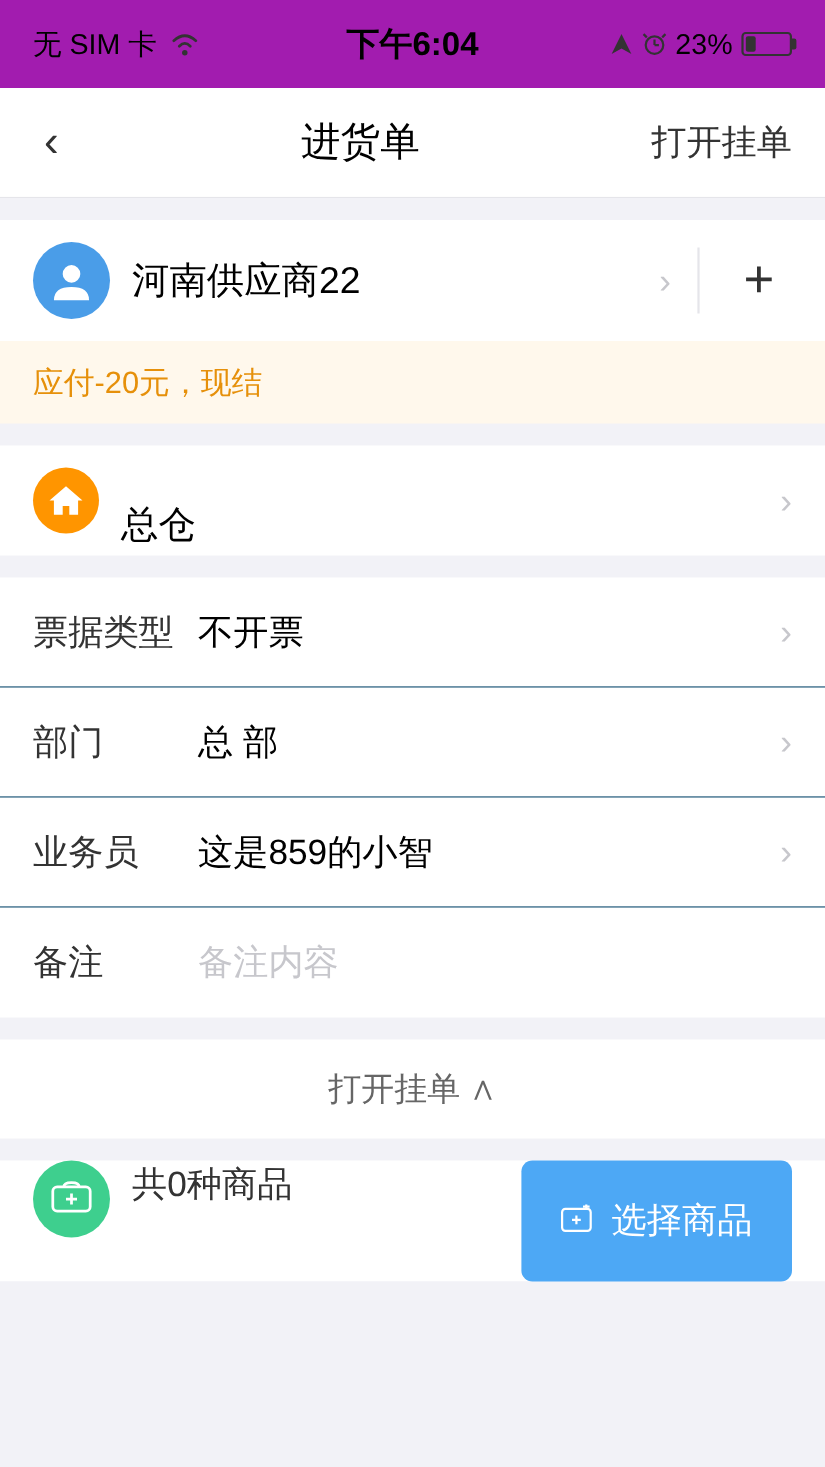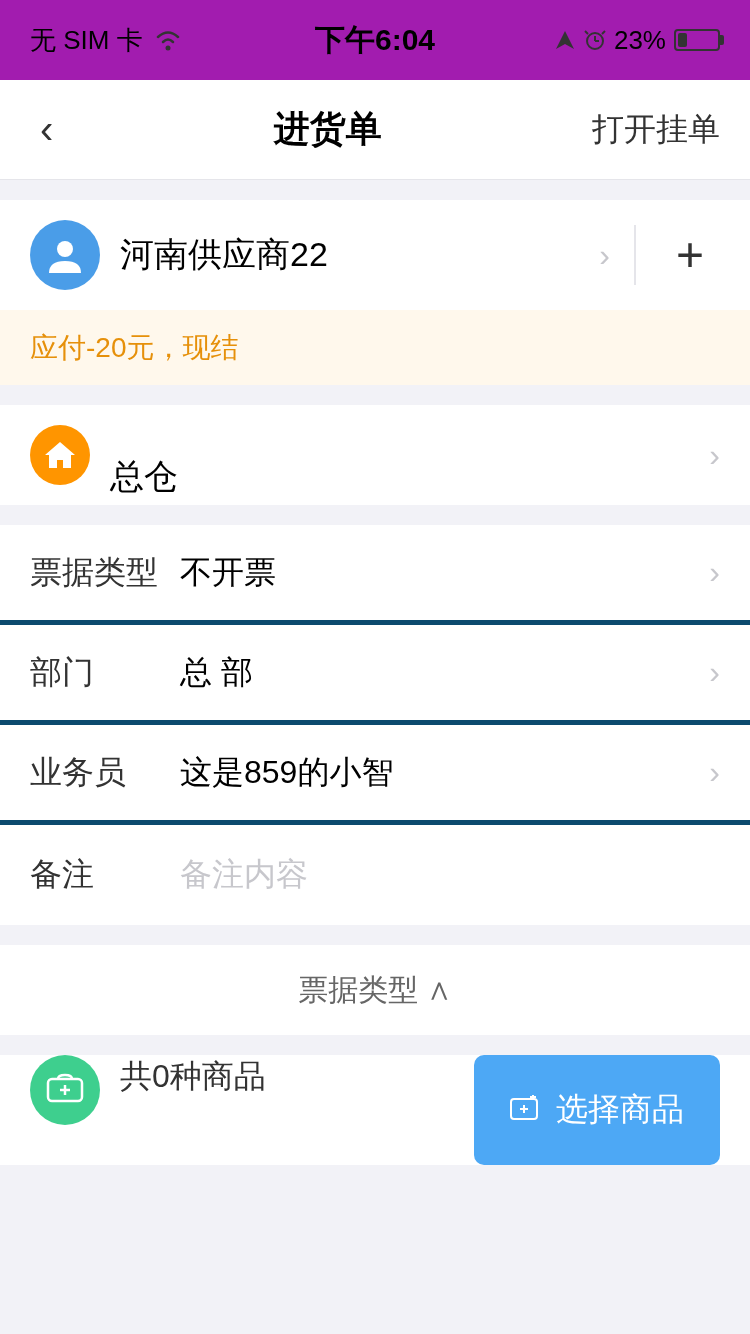--- a/index.html
+++ b/index.html
@@ -83,21 +83,21 @@
       border-bottom: 1px solid #e5e5ea;
     }
     .nav-back {
       font-size: 40px;
       color: #333;
       cursor: pointer;
       padding: 10px;
     }
     .nav-title {
       font-size: 36px;
-      font-weight: 700;
+      font-weight: 400;
       color: #000;
     }
     .nav-action {
       font-size: 32px;
       color: #333;
       font-weight: 500;
       cursor: pointer;
     }
 
     
@@ -198,21 +198,21 @@
     
     .form-section {
       background: #fff;
       margin-top: 20px;
     }
     .form-row {
       display: flex;
       align-items: center;
       padding: 0 30px;
       height: 100px;
-      border-bottom: 5px solid #0c4a6e;
+      border-bottom: 1px solid #0c4a6e;
       cursor: pointer;
     }
     .form-row:last-child {
       border-bottom: none;
     }
     .form-label {
       font-size: 32px;
       color: #333;
       width: 140px;
       flex-shrink: 0;
@@ -373,21 +373,21 @@
     <span class="form-value">这是859的小智</span>
     <span class="chevron-icon">›</span>
   </div>
   <div class="form-row">
     <span class="form-label">备注</span>
     <span class="form-value placeholder">备注内容</span>
   </div>
 </div>
 
 <div class="collapse-row">
-  <span class="collapse-text">票据类型 ∧</span>
+  <span class="collapse-text">打开挂单 ∧</span>
 </div>
 
 <div class="bottom-bar">
   <div class="product-icon">
     <svg width="38" height="34" viewBox="0 0 38 34" fill="white">
       <rect x="2" y="6" width="34" height="22" rx="4" fill="none" stroke="white" stroke-width="2.5"></rect>
       <path d="M12 6 Q12 2 19 2 Q26 2 26 6" fill="none" stroke="white" stroke-width="2.5"></path>
       <line x1="19" y1="12" x2="19" y2="22" stroke="white" stroke-width="2.5"></line>
       <line x1="14" y1="17" x2="24" y2="17" stroke="white" stroke-width="2.5"></line>
     </svg>

